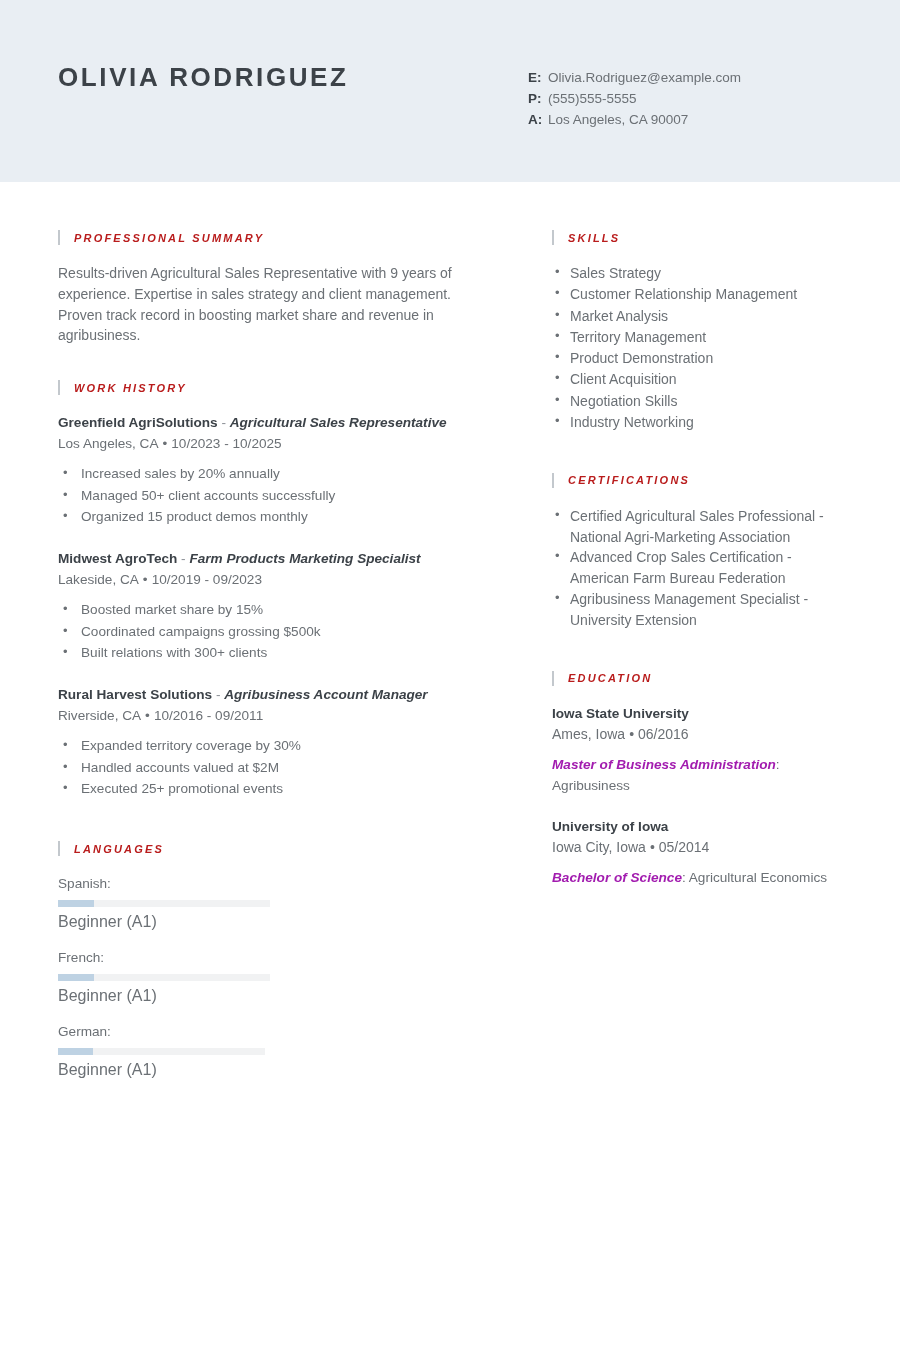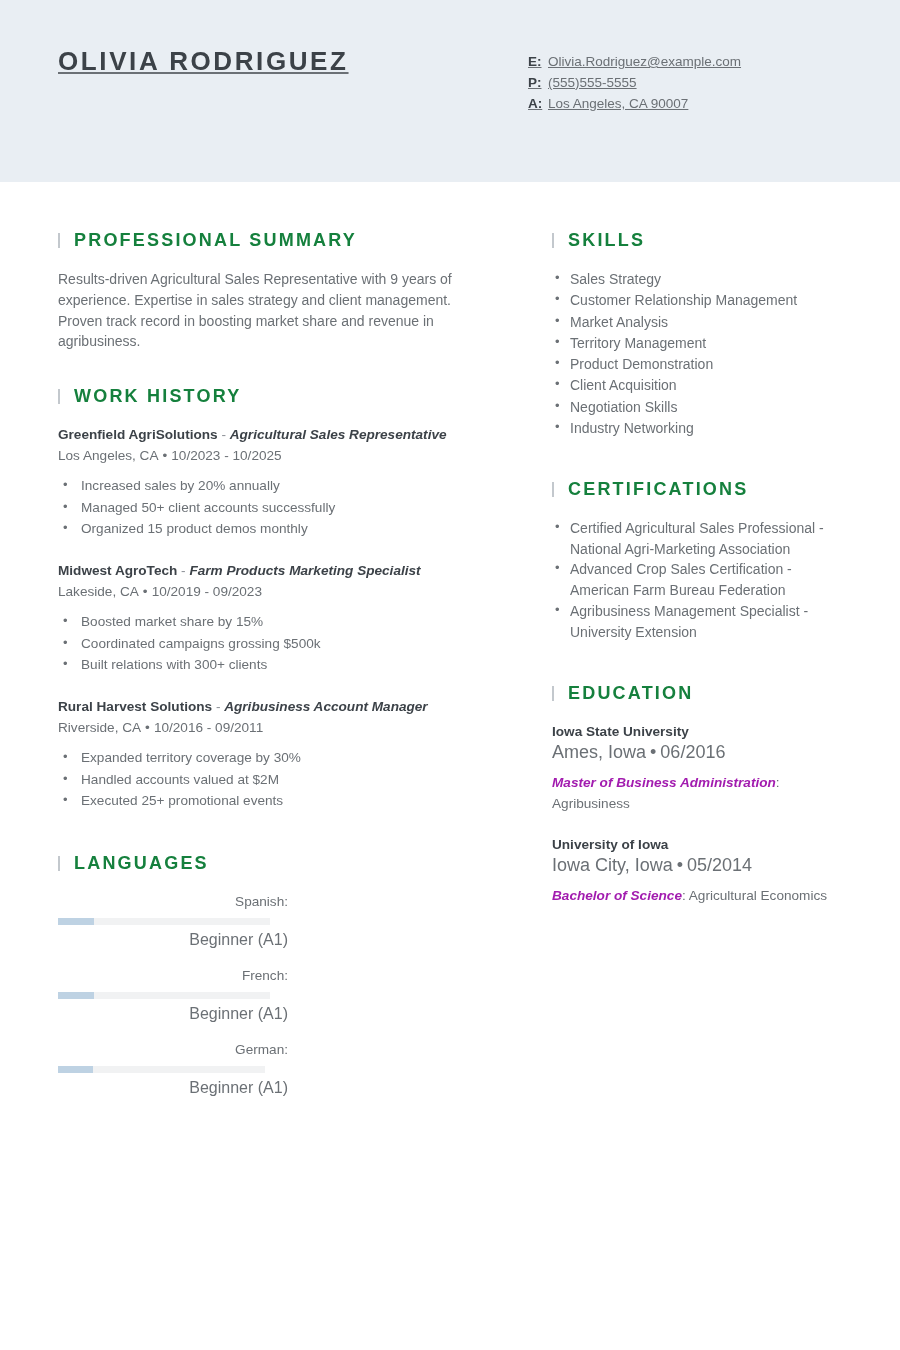--- a/index.html
+++ b/index.html
@@ -27,22 +27,21 @@
     height: 182px;
     box-sizing: border-box;
     padding: 0 58px;
     display: flex;
     align-items: flex-start;
   }
   .header-inner {
     display: flex;
     width: 100%;
     align-items: flex-start;
-    padding-top: 46px;
-    text-decoration: underline;
+    padding-top: 62px;
   }
   .name-block {
     width: 470px;
     flex: none;
   }
   .full-name {
     font-size: 26px;
     font-weight: bold;
     letter-spacing: 2.6px;
     color: #3c4248;
@@ -98,25 +97,26 @@
   }
   .section-bar {
     display: inline-block;
     width: 2px;
     height: 15px;
     background: #c3c8cd;
     margin-right: 14px;
     flex: none;
   }
   .section-title {
-    font-size: 18px;
+    font-size: 11px;
     font-weight: bold;
     letter-spacing: 2.2px;
-    color: #15803d;
+    color: #b91c1c;
     white-space: nowrap;
+    font-style: italic;
   }
   .section {
     margin-bottom: 34px;
   }
 
   
   .summary-text {
     font-size: 14px;
     line-height: 20.8px;
     color: #6b7075;
@@ -205,21 +205,21 @@
     margin-bottom: 21px;
   }
   .edu:last-child { margin-bottom: 0; }
   .edu-school {
     font-size: 13.6px;
     font-weight: bold;
     color: #3c4248;
     line-height: 20px;
   }
   .edu-meta {
-    font-size: 18px;
+    font-size: 14px;
     color: #6b7075;
     line-height: 21px;
   }
   .edu-meta .dot-sep { padding: 0 4px; }
   .edu-degree {
     font-size: 13.6px;
     line-height: 21px;
     color: #6b7075;
     margin-top: 9px;
   }
@@ -232,21 +232,20 @@
   
   .lang-grid {
     display: flex;
     flex-wrap: wrap;
     width: 440px;
   }
   .lang-cell {
     width: 230px;
     flex: none;
     margin-bottom: 16px;
-    text-align: right;
   }
   .lang-name {
     font-size: 13.6px;
     color: #6b7075;
     line-height: 20px;
     margin-bottom: 6px;
   }
   .lang-track {
     height: 7px;
     background: #f1f2f3;

